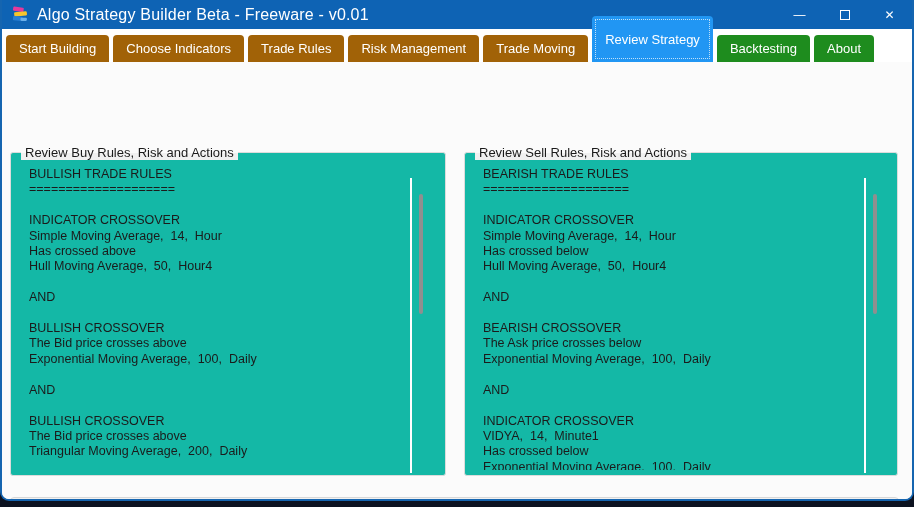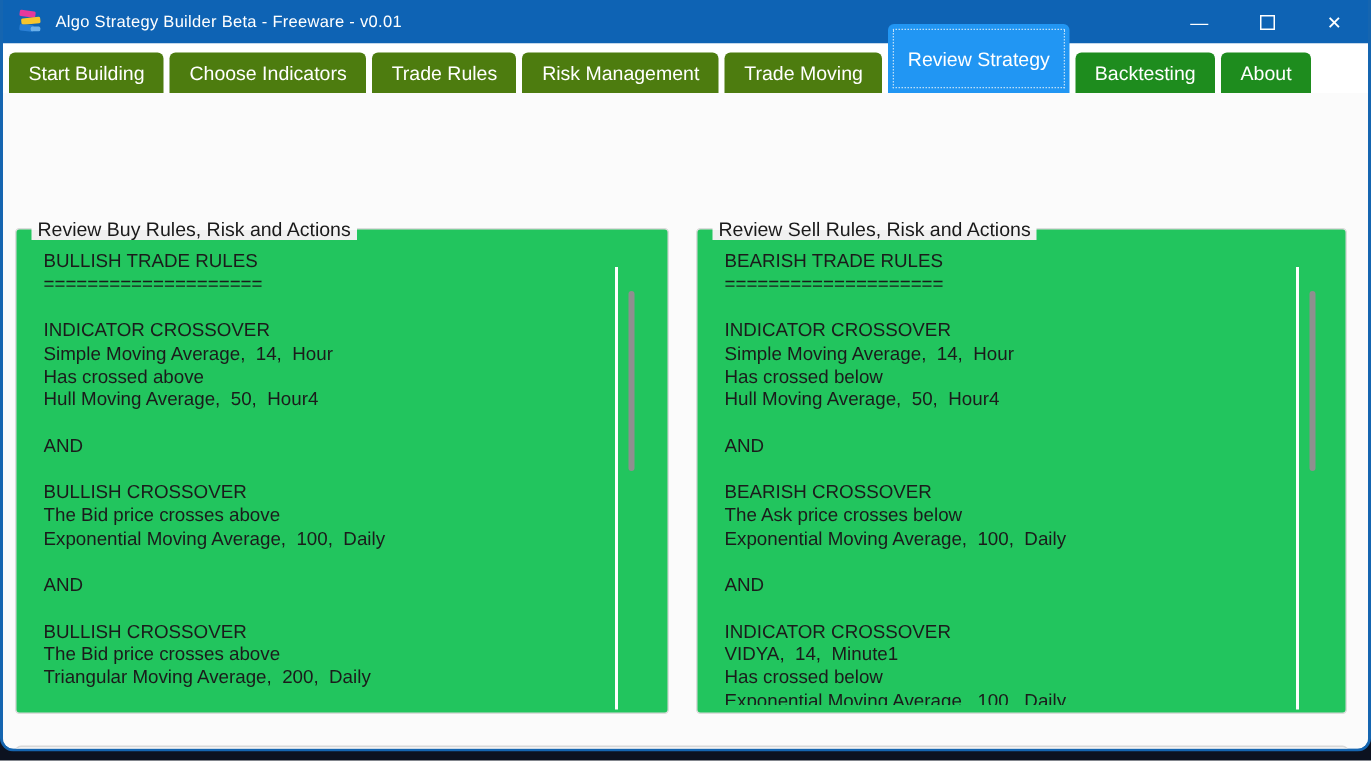--- a/index.html
+++ b/index.html
@@ -17,49 +17,49 @@
     border-radius: 0 0 9px 9px;
     overflow: hidden;
   }
   
   .titlebar {
     position: absolute; left: 0; top: 0; right: 0; height: 29px;
     background: #0e63b4; color: #fff;
     display: flex; align-items: center;
   }
   .app-icon { width: 17px; height: 17px; margin-left: 10px; flex: 0 0 auto; }
-  .title-text { font-size: 11px; margin-left: 8px; letter-spacing: .2px; }
+  .title-text { font-size: 16px; margin-left: 8px; letter-spacing: .2px; }
   .win-controls { position: absolute; right: 0; top: 0; height: 29px; display: flex; }
   .win-btn {
     width: 45px; height: 29px; display: flex; align-items: center; justify-content: center;
     color: #fff; font-size: 12px; cursor: default;
   }
   .maxbox { width: 10px; height: 10px; border: 1px solid #fff; display: inline-block; }
   
   .tabstrip {
     position: absolute; left: 0; top: 29px; right: 0; height: 33px;
     background: #ffffff;
     display: flex; align-items: flex-end; padding-left: 4px;
   }
   .tab {
     height: 27px; margin-right: 4px; padding: 0 13px;
-    background: #4d7c0f; color: #fff; font-size: 13px;
+    background: #a16207; color: #fff; font-size: 13px;
     display: flex; align-items: center;
     border-radius: 4px 4px 0 0; white-space: nowrap;
   }
   .tab.active {
     background: #2196f3; height: 46px;
     outline: 1px dotted #bfe0f8; outline-offset: -4px;
   }
   .tab.green { background: #1e8c1e; margin-top: 44px; }
   
   .main { position: absolute; left: 0; top: 62px; right: 0; bottom: 0; background: #fbfbfb; }
   .groupbox {
     position: absolute; top: 90px; height: 324px;
-    background: #22c55e; border: 1px solid #dcdcdc; border-radius: 3px;
+    background: #14b8a6; border: 1px solid #dcdcdc; border-radius: 3px;
   }
   .groupbox.left  { left: 8px;  width: 436px; }
   .groupbox.right { left: 462px; width: 434px; }
   .group-label {
     position: absolute; top: -8px; left: 10px;
     font-size: 13px; color: #1a1a1a; padding: 0 4px;
     background: linear-gradient(#fbfbfb 55%, #f0f0f0 55%);
   }
   .rules-box {
     position: absolute; left: 18px; top: 14px; width: 375px; height: 303px;

